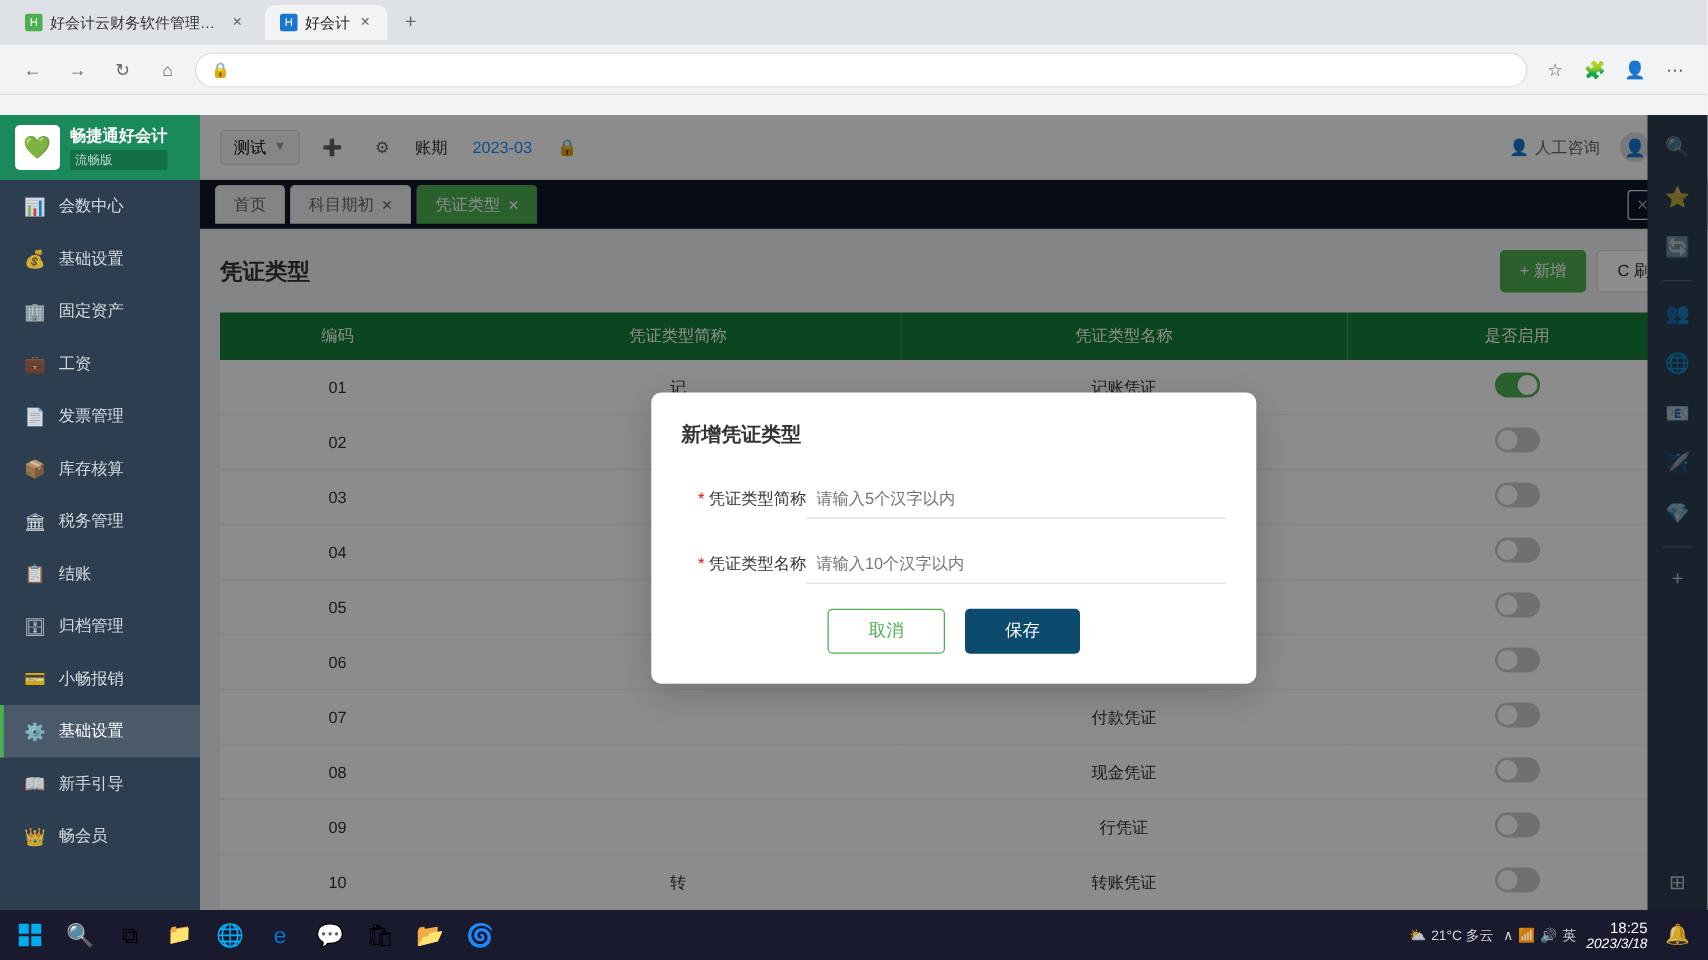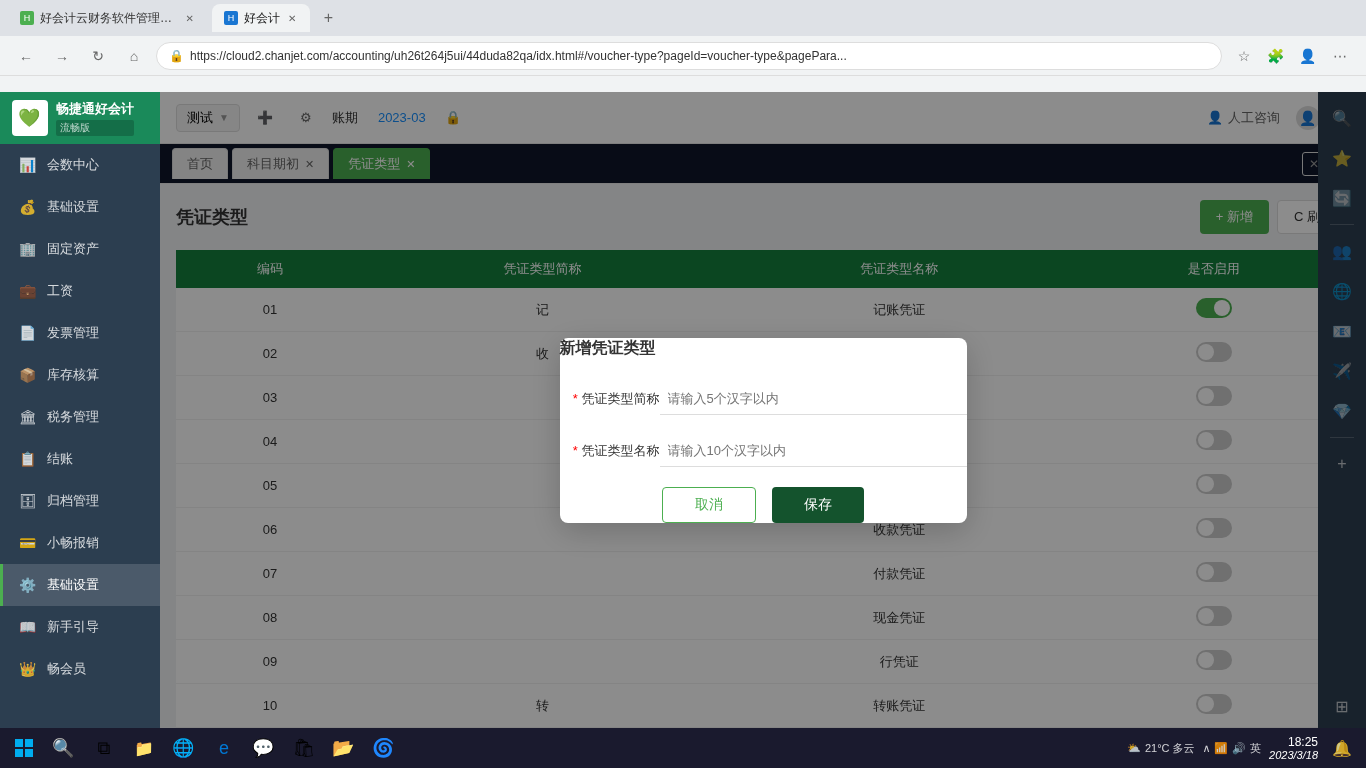--- a/index.html
+++ b/index.html
@@ -79,29 +79,29 @@
     .data-table tbody td { padding: 10px 16px; text-align: center; color: #333; font-size: 13px; }
     .toggle { width: 36px; height: 20px; border-radius: 10px; display: inline-block; position: relative; cursor: pointer; }
     .toggle.on { background: #4caf50; }
     .toggle.off { background: #ccc; }
     .toggle::after { content: ''; position: absolute; width: 16px; height: 16px; border-radius: 50%; background: white; top: 2px; transition: left 0.2s; }
     .toggle.on::after { left: 18px; }
     .toggle.off::after { left: 2px; }
 
     
     .modal-overlay { position: fixed; top: 92px; left: 160px; right: 0; bottom: 0; background: rgba(0,0,0,0.45); display: flex; align-items: center; justify-content: center; z-index: 100; }
-    .modal { background: white; border-radius: 8px; width: 407px; box-shadow: 0 8px 32px rgba(0,0,0,0.2); }
+    .modal { background: white; border-radius: 8px; padding: 24px; width: 484px; box-shadow: 0 8px 32px rgba(0,0,0,0.2); }
     .modal-title { font-size: 16px; font-weight: bold; color: #333; margin-bottom: 24px; }
     .form-row { display: flex; align-items: center; margin-bottom: 20px; }
     .form-label { width: 100px; text-align: right; color: #333; font-size: 13px; }
     .form-label::before { content: '* '; color: red; }
     .form-input { flex: 1; height: 32px; border: none; border-bottom: 1px solid #ddd; padding: 4px 8px; font-size: 13px; outline: none; color: #333; background: transparent; }
     .modal-footer { display: flex; justify-content: center; gap: 16px; margin-top: 8px; }
     .btn-cancel { background: white; color: #333; border: 1px solid #4caf50; border-radius: 4px; padding: 8px 32px; font-size: 14px; cursor: pointer; color: #4caf50; }
-    .btn-save { background: #14532d; color: white; border: none; border-radius: 4px; padding: 8px 32px; font-size: 14px; cursor: pointer; }
+    .btn-save { background: #0c4a6e; color: white; border: none; border-radius: 4px; padding: 8px 32px; font-size: 14px; cursor: pointer; }
 
     
     .right-panel { width: 48px; background: #2c3e50; position: fixed; right: 0; top: 92px; bottom: 0; display: flex; flex-direction: column; align-items: center; padding: 8px 0; gap: 4px; z-index: 50; }
     .right-panel-btn { width: 36px; height: 36px; display: flex; align-items: center; justify-content: center; cursor: pointer; border-radius: 4px; color: rgba(255,255,255,0.7); font-size: 16px; }
     .right-panel-divider { width: 24px; height: 1px; background: rgba(255,255,255,0.2); margin: 4px 0; }
 
     
     .taskbar { height: 40px; background: #1a1a2e; display: flex; align-items: center; padding: 0 8px; gap: 8px; position: fixed; bottom: 0; left: 0; right: 0; z-index: 200; }
     .taskbar-start { width: 32px; height: 32px; display: flex; align-items: center; justify-content: center; cursor: pointer; }
     .taskbar-icon { width: 32px; height: 32px; display: flex; align-items: center; justify-content: center; cursor: pointer; border-radius: 4px; font-size: 18px; }
@@ -127,21 +127,20 @@
     </div>
     <div class="new-tab-btn">+</div>
   </div>
   <div class="address-bar">
     <div class="nav-btn">←</div>
     <div class="nav-btn">→</div>
     <div class="nav-btn">↻</div>
     <div class="nav-btn">⌂</div>
     <div class="url-bar">
       <span class="lock-icon">🔒</span>
-      <span class="url-text">https://cloud2.chanjet.com/accounting/uh26t264j5ui/44duda82qa/idx.html#/voucher-type?pageId=voucher-type&amp;pagePara...</span>
     </div>
     <div class="browser-actions">
       <div class="nav-btn">☆</div>
       <div class="nav-btn">🧩</div>
       <div class="nav-btn">👤</div>
       <div class="nav-btn">⋯</div>
     </div>
   </div>
 </div>
 

